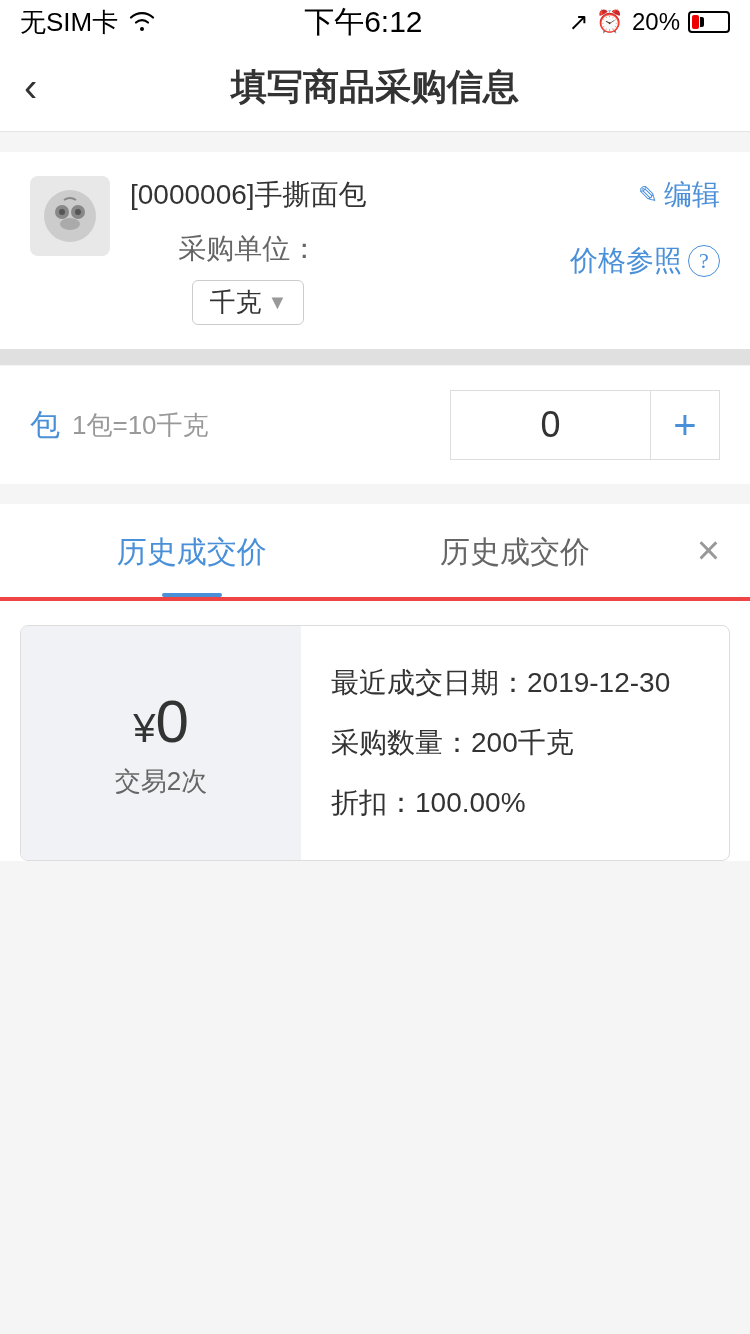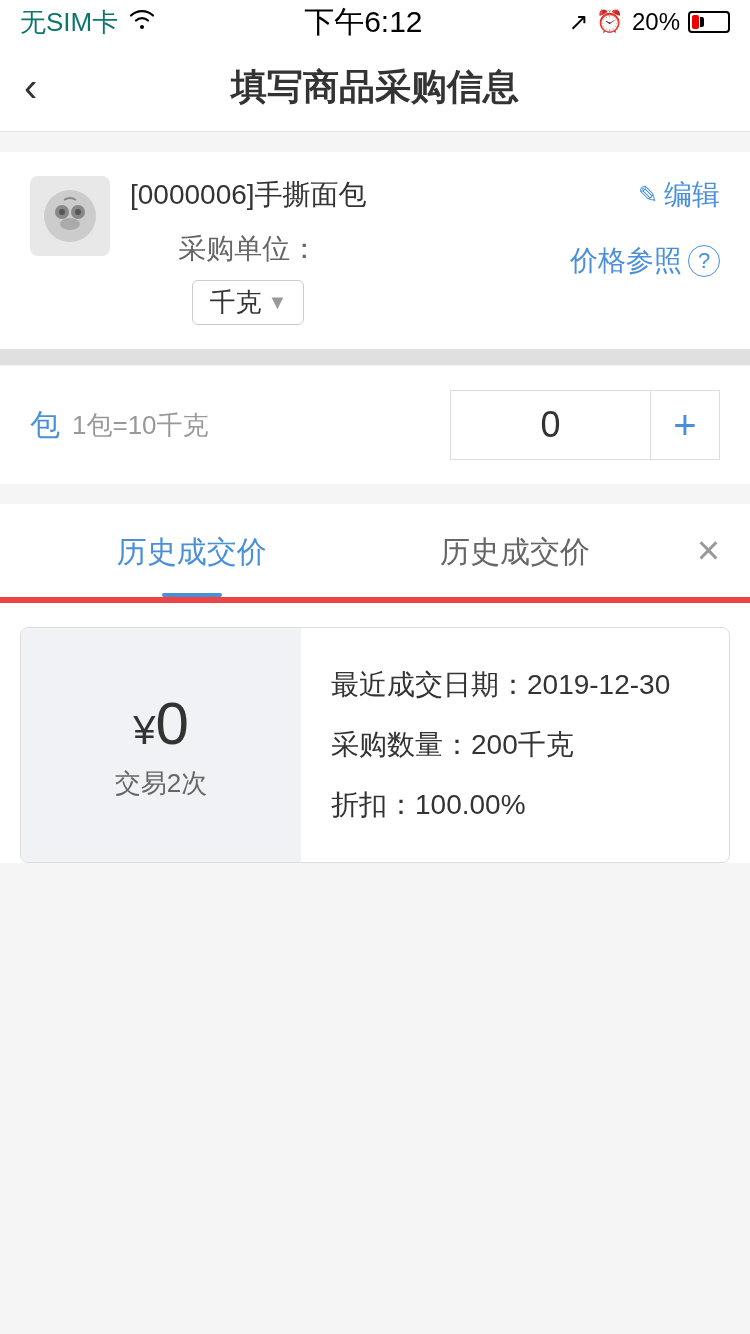--- a/index.html
+++ b/index.html
@@ -18,24 +18,24 @@
       height: 44px;
       background: #fff;
       display: flex;
       align-items: center;
       justify-content: space-between;
       padding: 0 20px;
       font-size: 28px;
     }
     .status-left {
       display: flex;
-      align-items: center;
+      align-items: flex-end;
       gap: 8px;
       font-size: 26px;
-      color: #0f766e;
+      color: #000000;
     }
     .status-center {
       font-size: 30px;
       color: #000;
       font-weight: 500;
     }
     .status-right {
       display: flex;
       align-items: center;
       gap: 8px;
@@ -163,20 +163,21 @@
     }
     .price-ref {
       font-size: 28px;
       color: #4a90d9;
       display: flex;
       align-items: center;
       gap: 6px;
       cursor: pointer;
       margin-top: 8px;
       align-self: flex-end;
+      font-family: Liberation Serif, serif;
     }
 
     
     .quantity-row {
       background: #fff;
       margin-top: 1px;
       padding: 24px 30px;
       display: flex;
       align-items: center;
       justify-content: space-between;
@@ -226,21 +227,21 @@
     }
 
     
     .tabs-section {
       background: #fff;
       margin-top: 20px;
     }
     .tabs-header {
       display: flex;
       align-items: center;
-      border-bottom: 6px solid #ef4444;
+      border-bottom: 4px solid #ef4444;
       padding: 0 30px;
       position: relative;
     }
     .tab-item {
       flex: 1;
       text-align: center;
       padding: 28px 0 24px;
       font-size: 30px;
       color: #666;
       cursor: pointer;

